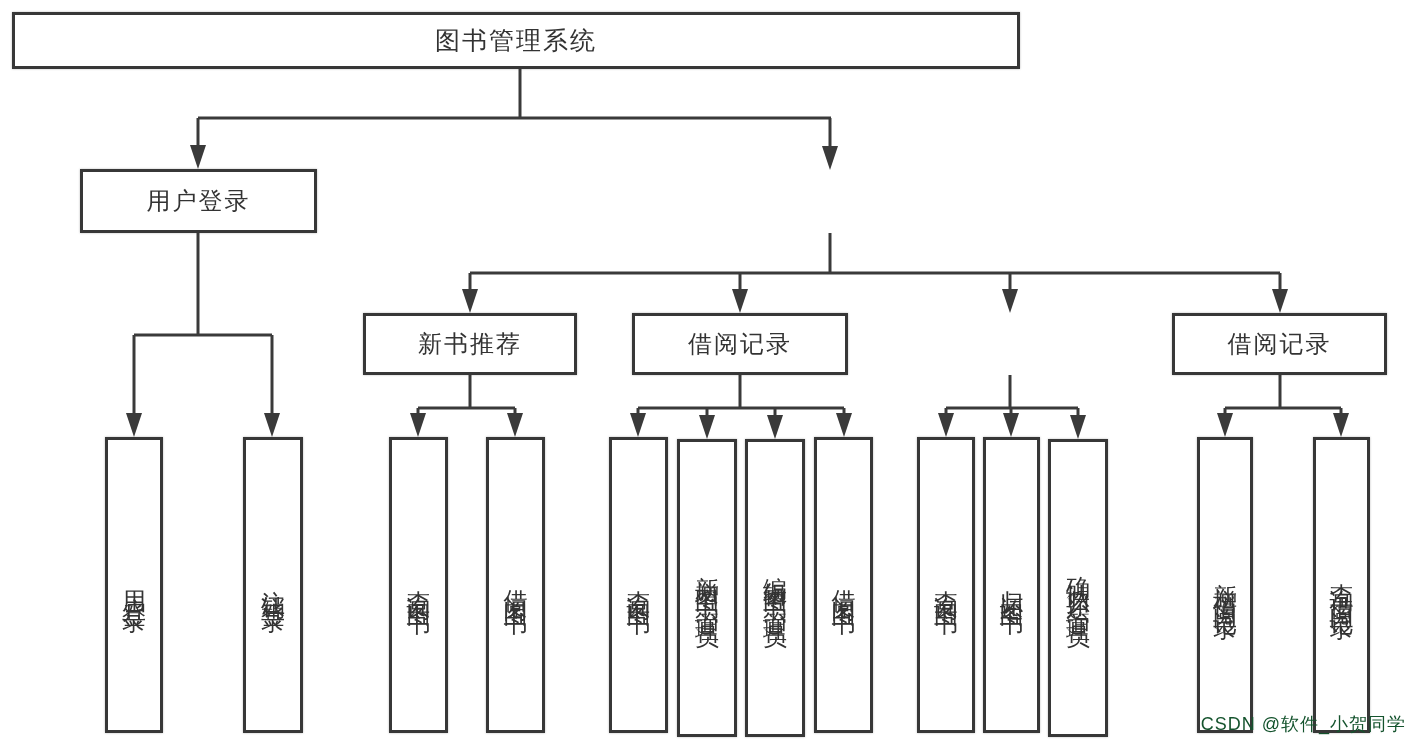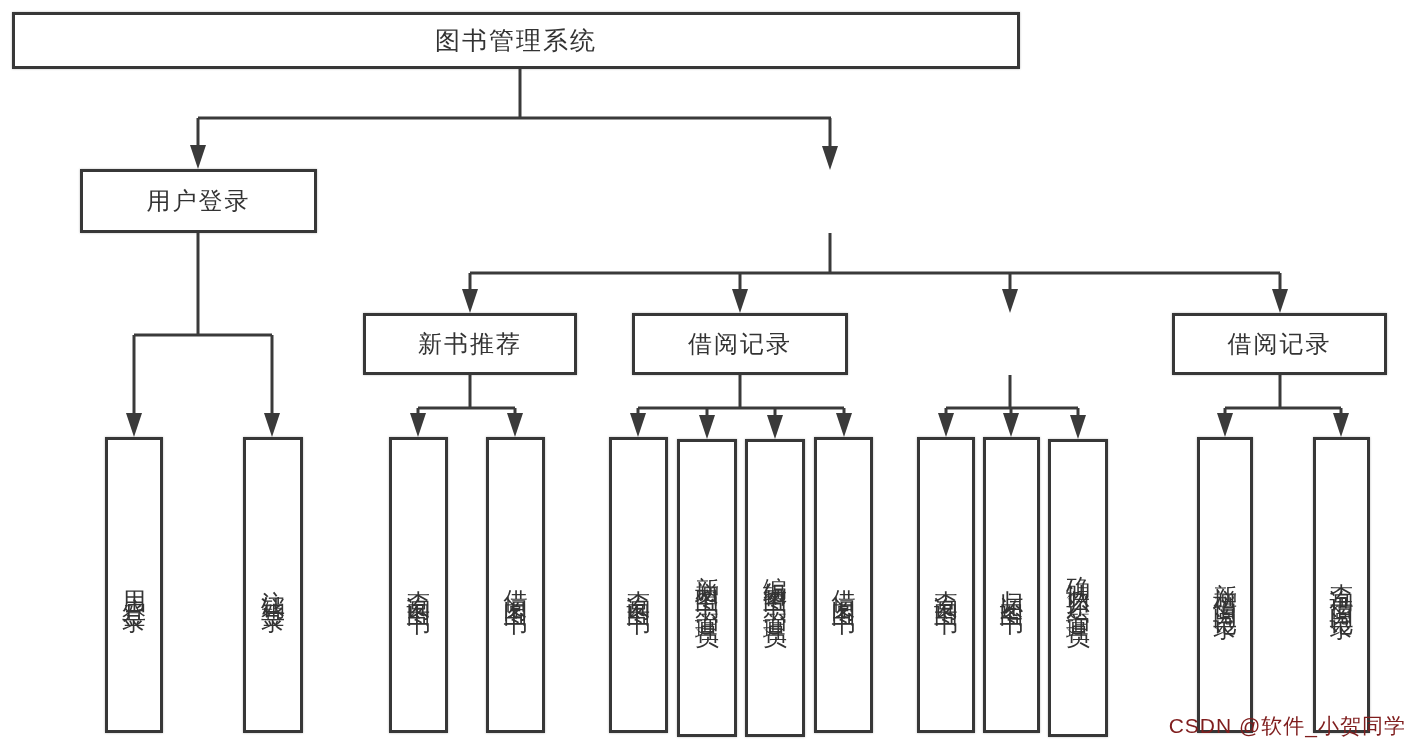--- a/index.html
+++ b/index.html
@@ -47,22 +47,22 @@
     writing-mode: vertical-rl;
     font-size: 24px;
     letter-spacing: 7px;
     line-height: 1;
     white-space: nowrap;
   }
   #watermark {
     position: absolute;
     right: 7px;
     top: 712px;
-    font-size: 21px;
-    color: #7f1d1d;
+    font-size: 18px;
+    color: #14532d;
     letter-spacing: 1px;
     z-index: 3;
     white-space: nowrap;
   }
 </style>
 </head>
 <body>
 
 <div id="stage">
 

